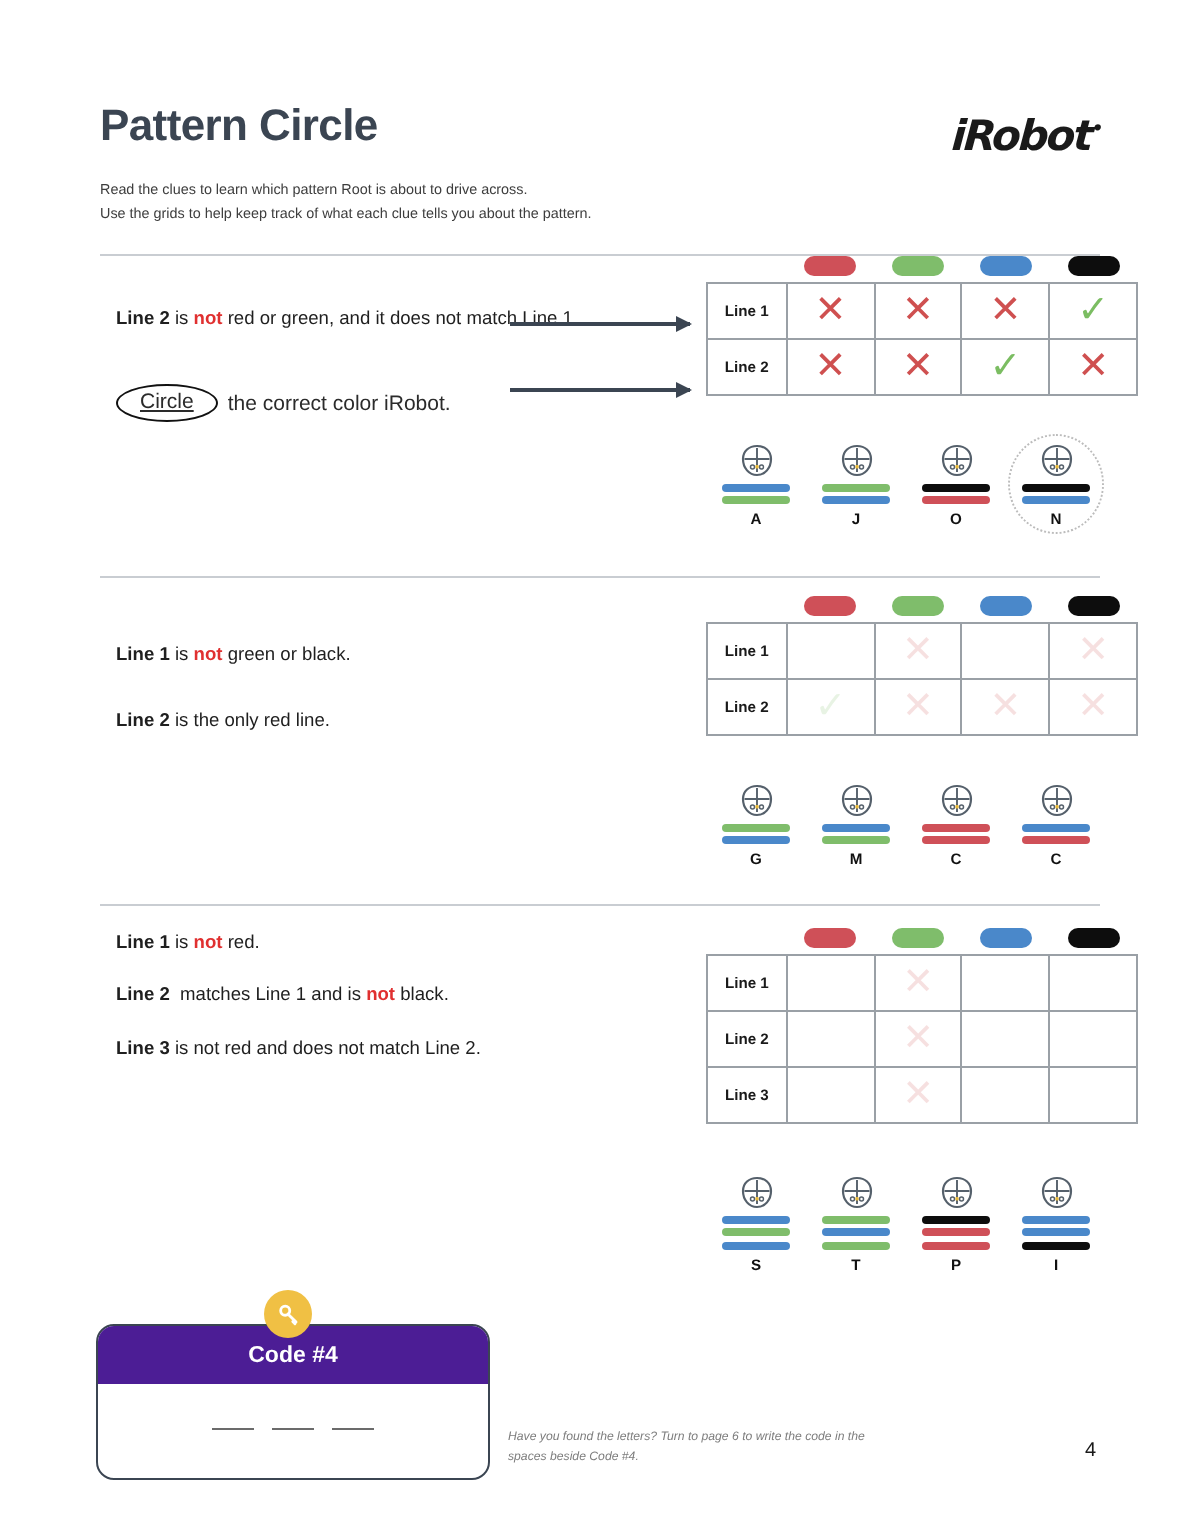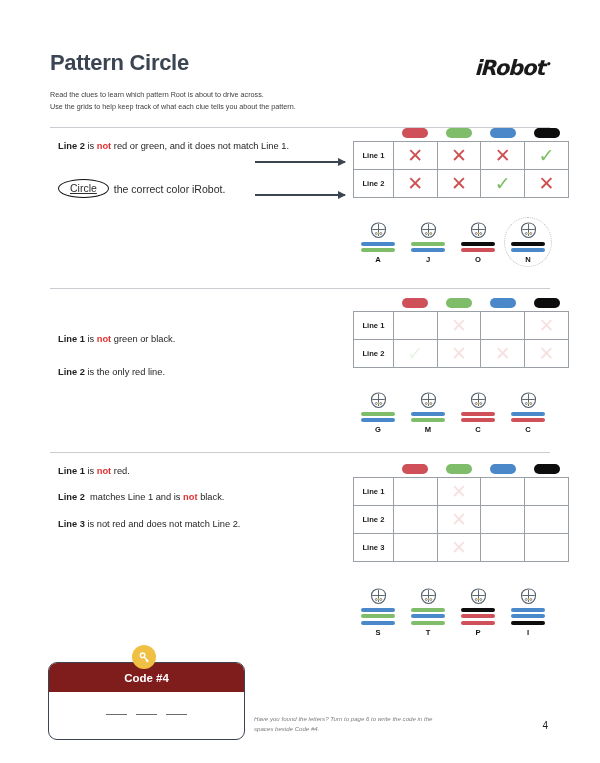--- a/index.html
+++ b/index.html
@@ -119,21 +119,21 @@
   }
 
   
   .codebox {
     position: absolute; left: 48px; top: 662px;
     width: 197px; height: 78px;
     border: 1.4px solid #3b4552; border-radius: 9px;
     background: #ffffff; overflow: hidden;
   }
   .codebox .hd {
-    background: #7f1d1d; color: #fff;
+    background: #4c1d95; color: #fff;
     height: 29px; display: flex; align-items: center; justify-content: center;
     font-size: 11.5px; font-weight: bold;
   }
   .codebox .blanks {
     display: flex; justify-content: center; gap: 9px;
     margin-top: 22px;
   }
   .codebox .blank { width: 21px; height: 1.4px; background: #6b6b6b; }
   .keybadge {
     position: absolute; left: 132px; top: 645px;
@@ -167,21 +167,21 @@
       <div>Use the grids to help keep track of what each clue tells you about the pattern.</div>
     </div>
   </div>
 
   <div class="hr" style="top:127px"></div>
   <div class="hr" style="top:288px"></div>
   <div class="hr" style="top:452px"></div>
 
   <div class="section" id="sec1" style="top:140px; height:148px">
     <div class="clues">
-      <div class="clue" style=""><b>Line 2</b> is <span class="no">not</span> red or green, and it does not match Line 1.</div>
+      <div class="clue" style="margin-top:13px"><b>Line 2</b> is <span class="no">not</span> red or green, and it does not match Line 1.</div>
       <div class="circle-line" style="margin-top:26px">
         <span class="circle-word">Circle</span>
         <span>the correct color iRobot.</span>
       </div>
     </div>
     <div class="arrow" style="left:205px; top:21px; width:90px;"></div>
     <div class="arrow" style="left:205px; top:54px; width:90px;"></div>
 
     <div class="gridwrap" id="grid1" style="left:303px; top:-12px">
         <div class="swatches">
@@ -281,21 +281,21 @@
             <div class="bar" style="background:#0d0d0d"></div>
             <div class="bar" style="background:#4a88ca"></div>
           </div>
           <div class="olabel">N</div>
         </div>
       </div>
   </div>
 
   <div class="section" id="sec2" style="top:305px; height:150px">
     <div class="clues">
-      <div class="clue" style="margin-top:28px"><b>Line 1</b> is <span class="no">not</span> green or black.</div>
+      <div class="clue" style="margin-top:16px"><b>Line 1</b> is <span class="no">not</span> green or black.</div>
       <div class="clue" style="margin-top:20px"><b>Line 2</b> is the only red line.</div>
     </div>
     <div class="gridwrap" id="grid2" style="left:303px; top:-7px">
         <div class="swatches">
           <div class="sw-cell">
              <div class="sw" style="background:#cf5058"></div>
            </div>
           <div class="sw-cell">
              <div class="sw" style="background:#7fbd6b"></div>
            </div>

